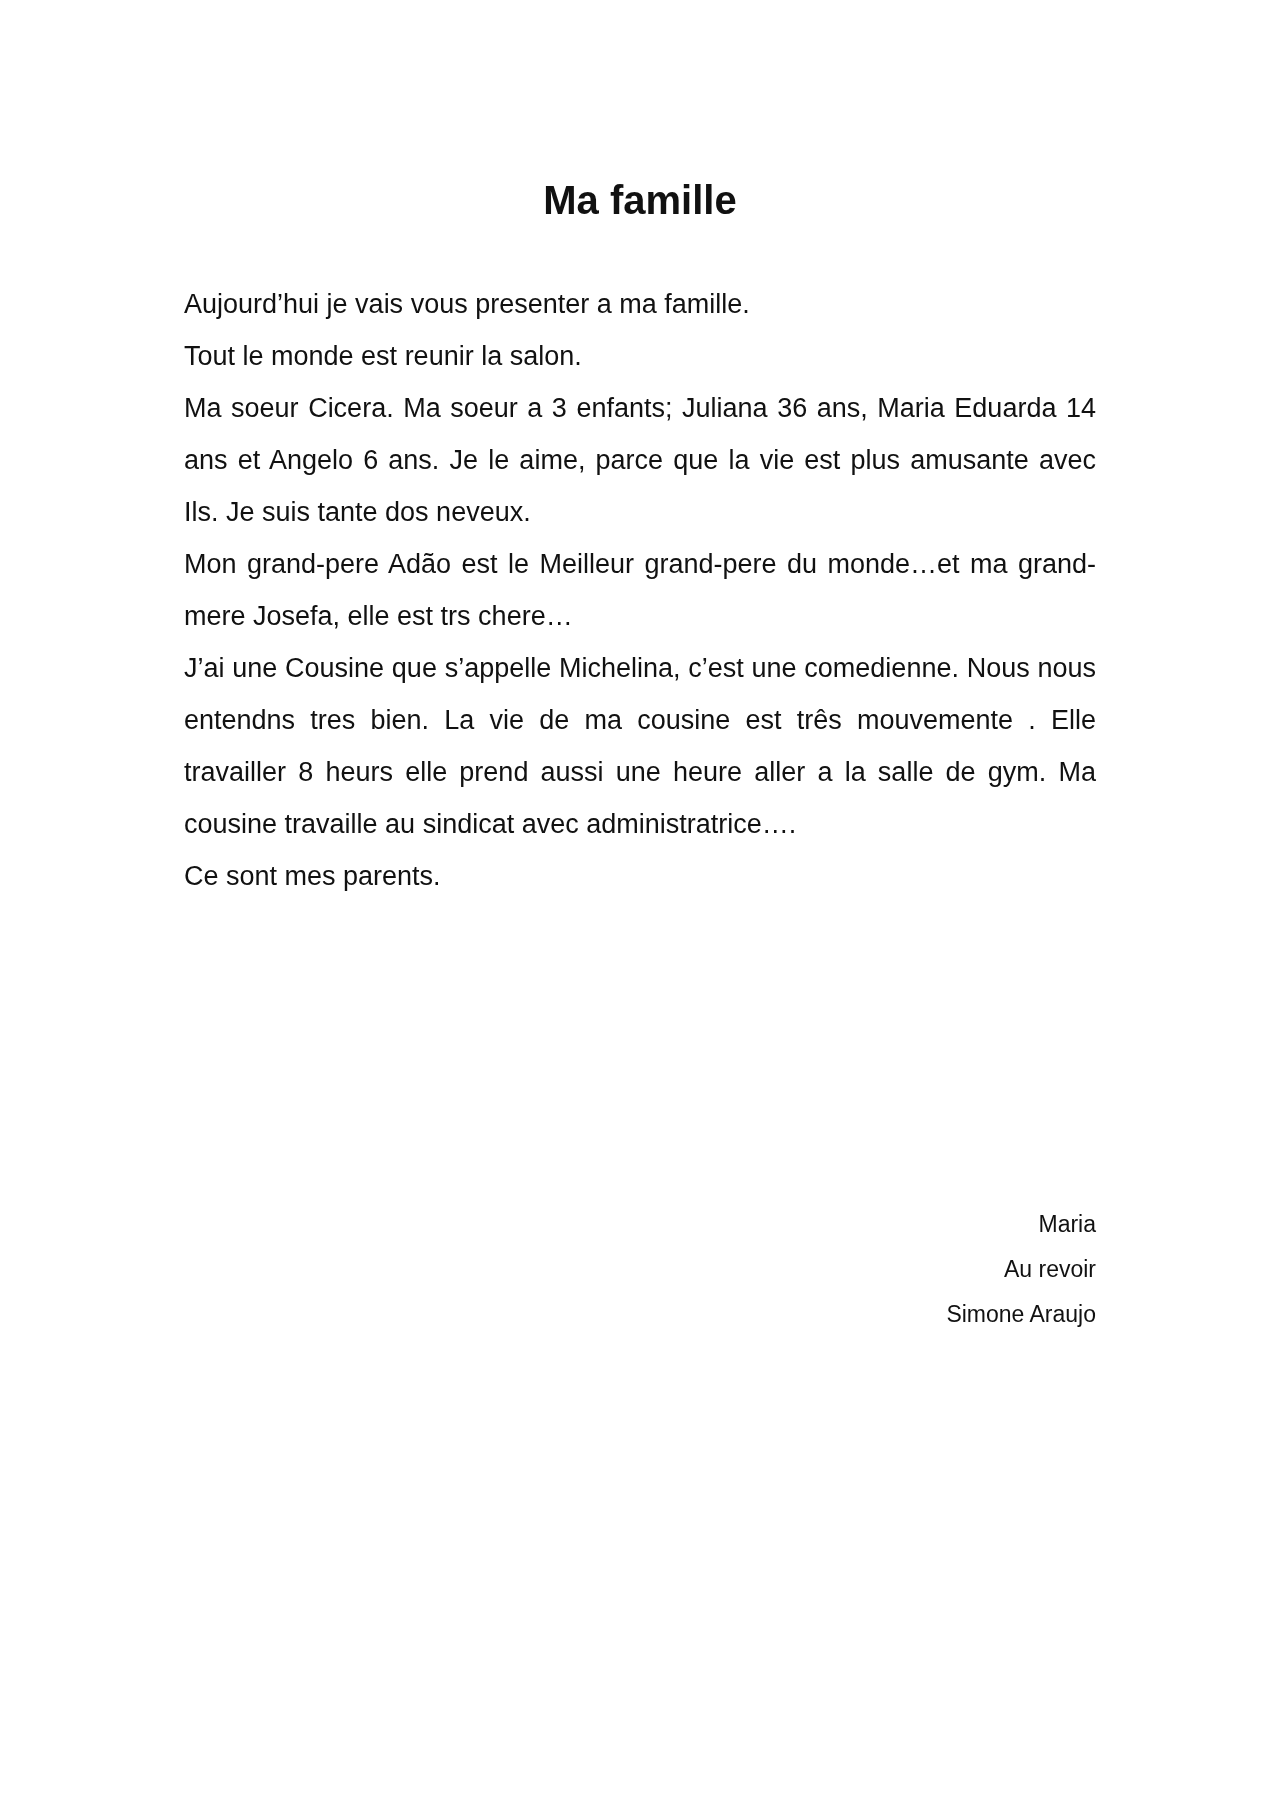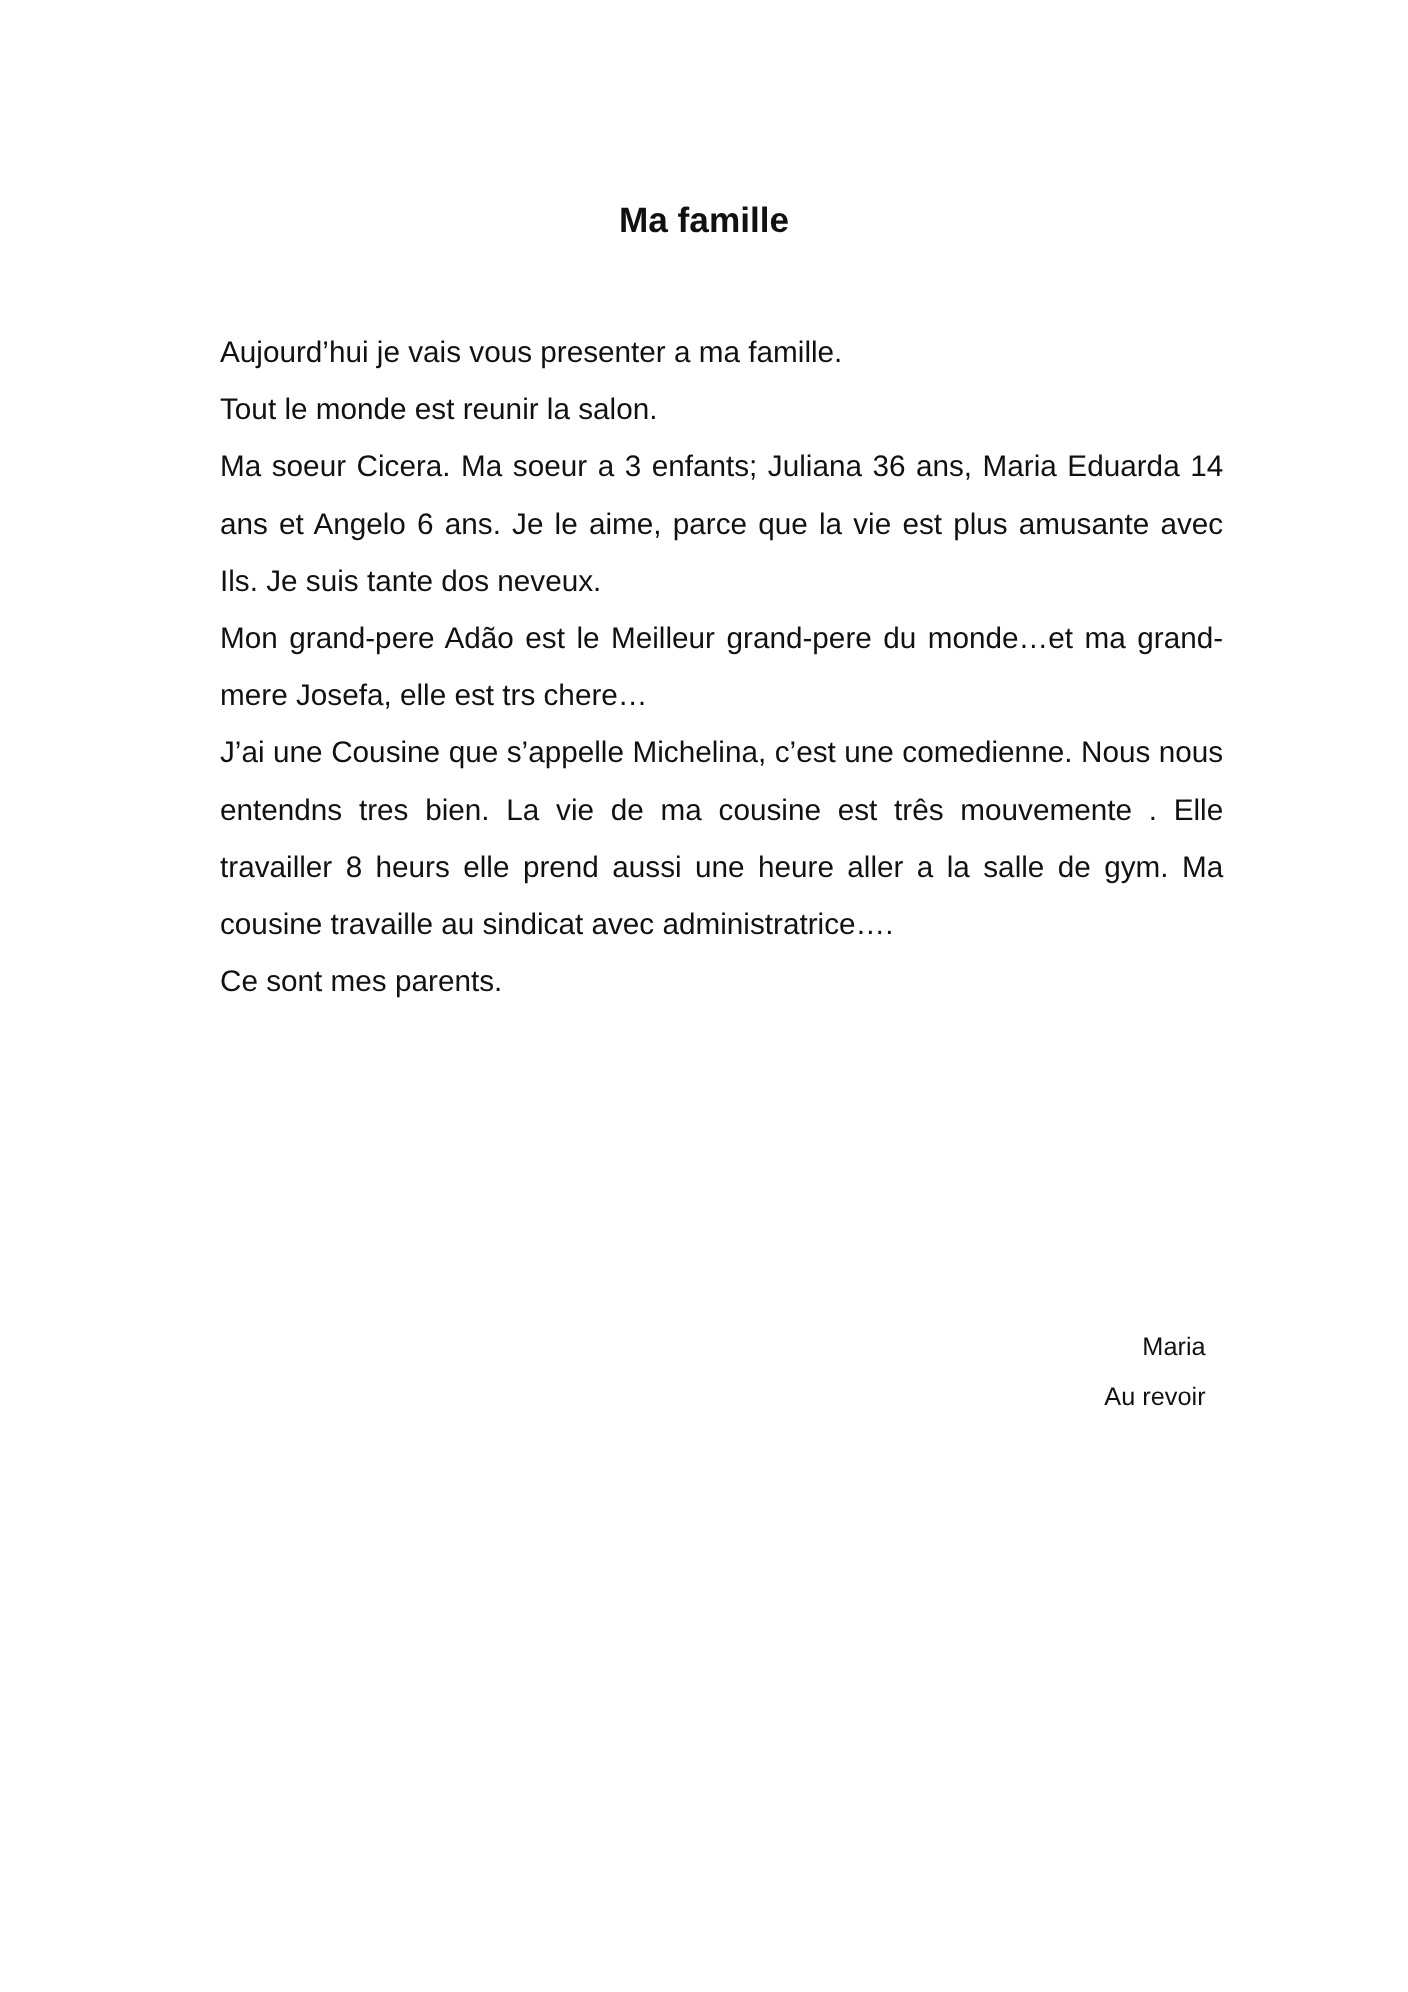--- a/index.html
+++ b/index.html
@@ -22,32 +22,32 @@
       height: 1811px;
       background: #ffffff;
     }
     .title {
       position: absolute;
       left: 0;
       width: 1280px;
       top: 180px;
       text-align: center;
       font-weight: bold;
-      font-size: 32px;
+      font-size: 40px;
       line-height: 40px;
       margin: 0;
     }
     .body-text {
       position: absolute;
       left: 184px;
       width: 912px;
       top: 278px;
       font-size: 27px;
       line-height: 52px;
-      margin: 16px;
+      margin: 0;
     }
     .para {
       margin: 0;
       text-align: justify;
     }
     .signature {
       position: absolute;
       left: 184px;
       width: 912px;
       top: 1202px;
@@ -70,14 +70,15 @@
     <p class="para">Tout le monde est reunir la salon.</p>
     <p class="para">Ma soeur Cicera. Ma soeur a 3 enfants; Juliana 36 ans, Maria Eduarda 14 ans et Angelo 6 ans. Je le aime, parce que la vie est plus amusante avec Ils. Je suis tante dos neveux.</p>
     <p class="para">Mon grand-pere Adão est le Meilleur grand-pere du monde…et ma grand-mere Josefa, elle est trs chere…</p>
     <p class="para">J’ai une Cousine que s’appelle Michelina, c’est une comedienne. Nous nous entendns tres bien. La vie de ma cousine est três mouvemente . Elle travailler 8 heurs elle prend aussi une heure aller a la salle de gym. Ma cousine travaille au sindicat avec administratrice….</p>
     <p class="para">Ce sont mes parents.</p>
   </div>
 
   <div class="signature">
     <div>Maria</div>
     <div>Au revoir</div>
+    <div>Simone Araujo</div>
   </div>
 </div>
 
 </body></html>

